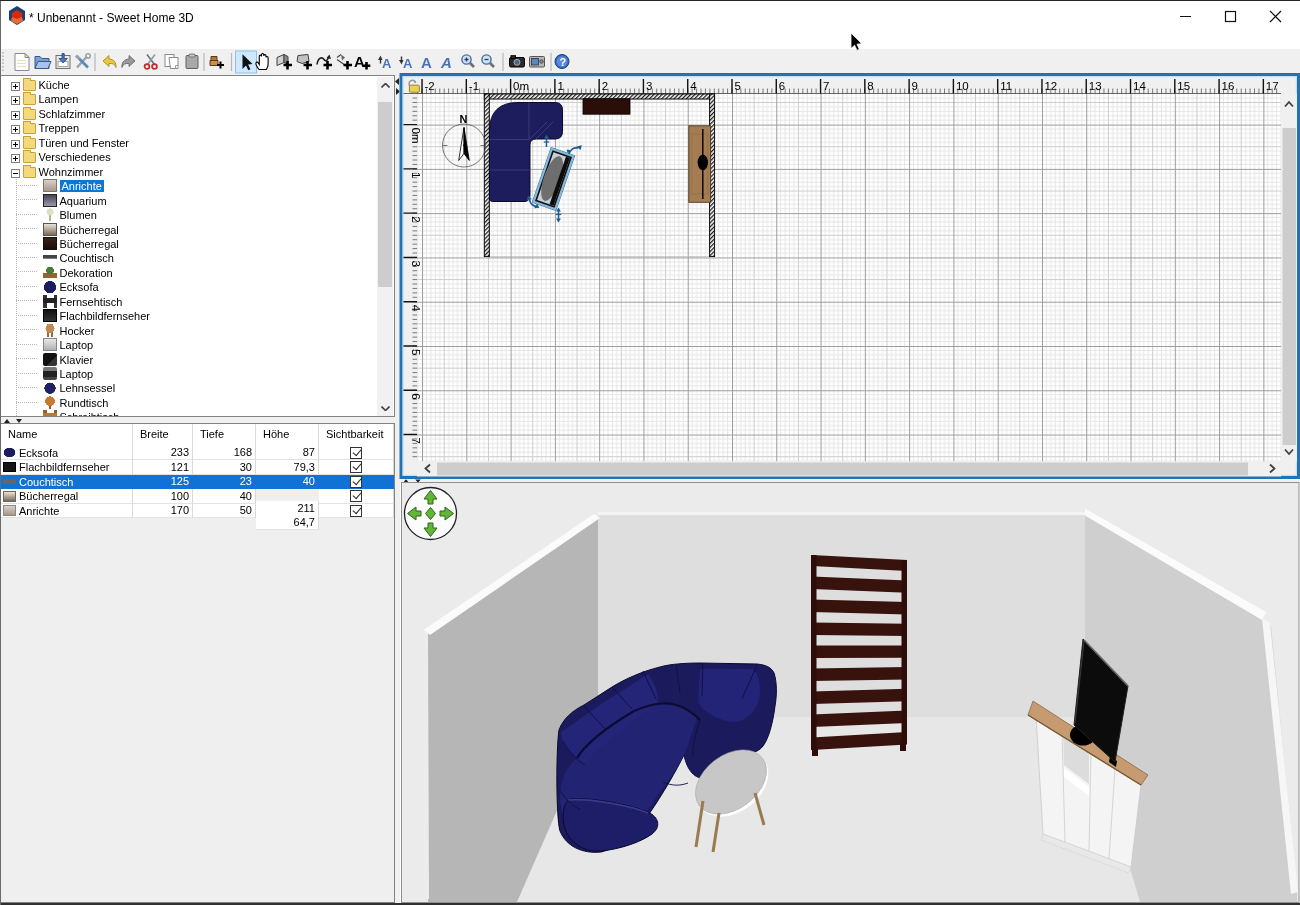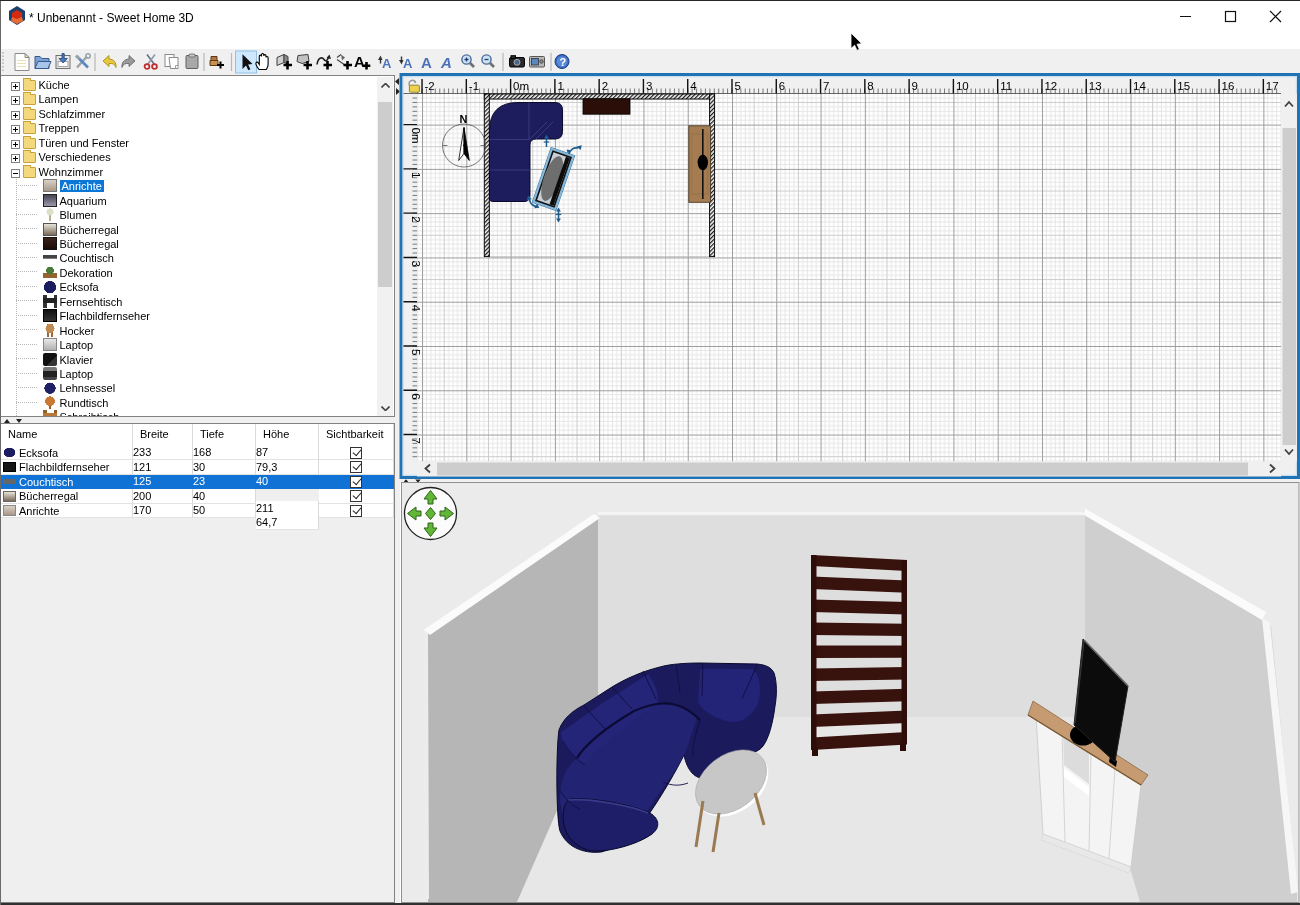--- a/index.html
+++ b/index.html
@@ -68,21 +68,21 @@
 .i-schreibtisch { background:linear-gradient(to bottom, transparent 20%, #b87838 20% 50%, transparent 50%), linear-gradient(to right, #906028 15% 25%, transparent 25% 75%, #906028 75% 85%); }
 
 #lsplit { position:absolute; left:0; top:416px; width:395px; height:6px; background:#f0f0f0; }
 
 #tablepanel { position:absolute; left:0px; top:422px; width:395px; height:480px;
   background:#efefef; border:1px solid #828282; overflow:hidden; }
 .hdr { position:absolute; top:0; height:30px; background:#fff; font-size:11px; color:#000;
   border-bottom:1px solid #9a9a9a; border-right:1px solid #d9d9d9; padding:4px 0 0 7px; }
 .cell { position:absolute; height:14.5px; font-size:11px; color:#000; background:#fff;
   border-right:1px solid #d9d9d9; border-bottom:1px solid #e3e3e3; padding-top:0.5px; }
-.num { text-align:left; padding-right:11px; }
+.num { text-align:right; padding-right:3px; }
 .crow-sel { background:#1072d4; color:#fff; border-bottom-color:#1072d4 !important; border-right-color:#1072d4 !important; }
 .cell { display:flex; align-items:center; }
 .cell.num { display:block; }
 .ticn { width:13px; height:11px; margin:0 3px 0 2px; flex:0 0 auto; }
 .tb-ecksofa { background:radial-gradient(ellipse at 50% 50%, #1c1c60 60%, transparent 62%); }
 .tb-flachbildfernseher { background:#151515; border:1px solid #000; height:10px; }
 .tb-couchtisch { background:linear-gradient(to bottom, transparent 30%, #666 30% 70%, transparent 70%); }
 .tb-bucherregal { background:linear-gradient(#e8e4da,#7a6a58); border:1px solid #666; }
 .tb-anrichte { background:linear-gradient(#d8d0c8,#a89888); border:1px solid #888; }
 .cb { justify-content:center; }
@@ -423,21 +423,21 @@
         <span class="chk"></span>
       </div>
 <div class="cell crow-sel" style="left:0px;top:50.5px;width:132px"><span class="ticn tb-couchtisch"></span>Couchtisch</div>
 <div class="cell num crow-sel" style="left:132px;top:50.5px;width:60px">125</div>
 <div class="cell num crow-sel" style="left:192px;top:50.5px;width:63px">23</div>
 <div class="cell num crow-sel" style="left:255px;top:50.5px;width:63px">40</div>
 <div class="cell cb crow-sel" style="left:318px;top:50.5px;width:75px">
         <span class="chk"></span>
       </div>
 <div class="cell" style="left:0px;top:65.0px;width:132px"><span class="ticn tb-bucherregal"></span>Bücherregal</div>
-<div class="cell num" style="left:132px;top:65.0px;width:60px">200</div>
+<div class="cell num" style="left:132px;top:65.0px;width:60px">100</div>
 <div class="cell num" style="left:192px;top:65.0px;width:63px">40</div>
 <div class="cell num" style="left:255px;top:77px;width:63px">211</div>
 <div class="cell cb" style="left:318px;top:65.0px;width:75px">
         <span class="chk"></span>
       </div>
 <div class="cell" style="left:0px;top:79.5px;width:132px"><span class="ticn tb-anrichte"></span>Anrichte</div>
 <div class="cell num" style="left:132px;top:79.5px;width:60px">170</div>
 <div class="cell num" style="left:192px;top:79.5px;width:63px">50</div>
 <div class="cell num" style="left:255px;top:91px;width:63px">64,7</div>
 <div class="cell cb" style="left:318px;top:79.5px;width:75px">

